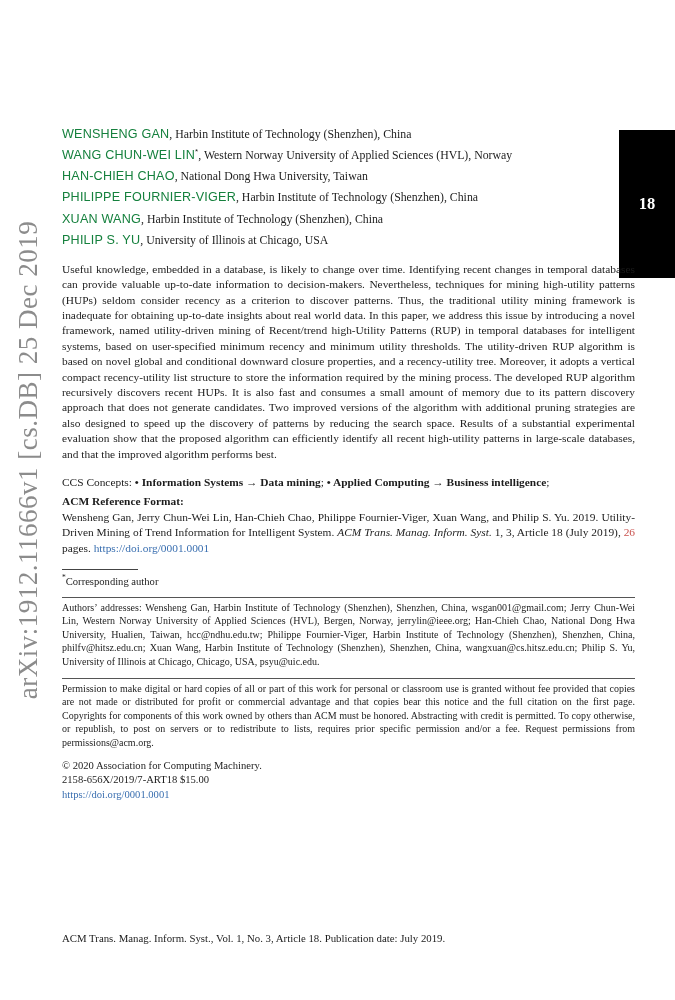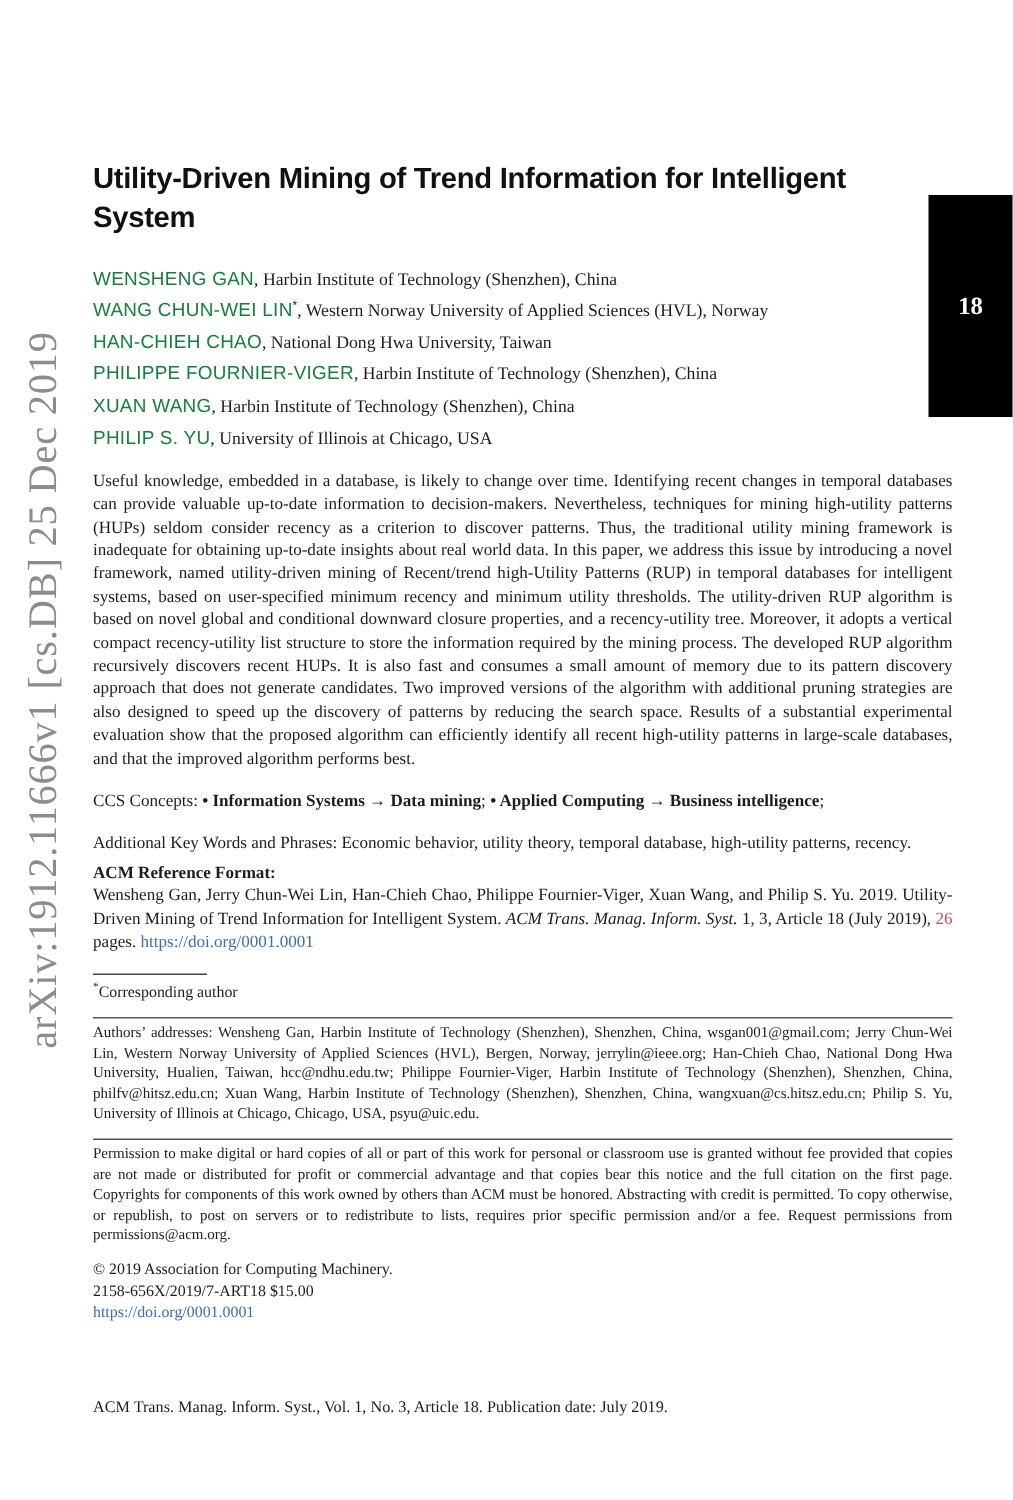--- a/index.html
+++ b/index.html
@@ -62,21 +62,20 @@
 <body>
 
 <div class="arxiv-strip">arXiv:1912.11666v1  [cs.DB]  25 Dec 2019</div>
 
 <div class="page-tab">
   <span>18</span>
 </div>
 
 <div class="main">
 
-  <h1 class="title">Utility-Driven Mining of Trend Information for Intelligent System</h1>
 
   <div class="authors">
     <div class="author-line">
       <span class="author-name">WENSHENG GAN</span><span class="author-sup"></span><span class="author-affil">, </span><span class="author-affil">Harbin Institute of Technology (Shenzhen), China</span>
     </div>
     <div class="author-line">
       <span class="author-name">WANG CHUN-WEI LIN</span><span class="author-sup">*</span><span class="author-affil">, </span><span class="author-affil">Western Norway University of Applied Sciences (HVL), Norway</span>
     </div>
     <div class="author-line">
       <span class="author-name">HAN-CHIEH CHAO</span><span class="author-sup"></span><span class="author-affil">, </span><span class="author-affil">National Dong Hwa University, Taiwan</span>
@@ -89,32 +88,31 @@
     </div>
     <div class="author-line">
       <span class="author-name">PHILIP S. YU</span><span class="author-sup"></span><span class="author-affil">, </span><span class="author-affil">University of Illinois at Chicago, USA</span>
     </div>
   </div>
 
   <p class="para">Useful knowledge, embedded in a database, is likely to change over time. Identifying recent changes in temporal databases can provide valuable up-to-date information to decision-makers. Nevertheless, techniques for mining high-utility patterns (HUPs) seldom consider recency as a criterion to discover patterns. Thus, the traditional utility mining framework is inadequate for obtaining up-to-date insights about real world data. In this paper, we address this issue by introducing a novel framework, named utility-driven mining of Recent/trend high-Utility Patterns (RUP) in temporal databases for intelligent systems, based on user-specified minimum recency and minimum utility thresholds. The utility-driven RUP algorithm is based on novel global and conditional downward closure properties, and a recency-utility tree. Moreover, it adopts a vertical compact recency-utility list structure to store the information required by the mining process. The developed RUP algorithm recursively discovers recent HUPs. It is also fast and consumes a small amount of memory due to its pattern discovery approach that does not generate candidates. Two improved versions of the algorithm with additional pruning strategies are also designed to speed up the discovery of patterns by reducing the search space. Results of a substantial experimental evaluation show that the proposed algorithm can efficiently identify all recent high-utility patterns in large-scale databases, and that the improved algorithm performs best.</p>
 
   <p class="para"><span>CCS Concepts: </span><span class="bold">• Information Systems → Data mining</span><span>; </span><span class="bold">• Applied Computing → Business intelligence</span><span>;</span></p>
 
-  <p class="para">Additional Key Words and Phrases: Economic behavior, utility theory, temporal database, high-utility patterns, recency.</p>
 
   <div class="ref-heading">ACM Reference Format:</div>
   <p class="para ref-body"><span>Wensheng Gan, Jerry Chun-Wei Lin, Han-Chieh Chao, Philippe Fournier-Viger, Xuan Wang, and Philip S. Yu. 2019. Utility-Driven Mining of Trend Information for Intelligent System. </span><span class="italic">ACM Trans. Manag. Inform. Syst.</span><span> 1, 3, Article 18 (July 2019), </span><span class="red">26</span><span> pages. </span><a href="#" class="link">https://doi.org/0001.0001</a></p>
 
   <hr class="short-rule">
   <div class="footnote-line"><span class="fn-sup">*</span><span>Corresponding author</span></div>
 
   <hr class="full-rule">
   <p class="footnote">Authors’ addresses: Wensheng Gan, Harbin Institute of Technology (Shenzhen), Shenzhen, China, wsgan001@gmail.com; Jerry Chun-Wei Lin, Western Norway University of Applied Sciences (HVL), Bergen, Norway, jerrylin@ieee.org; Han-Chieh Chao, National Dong Hwa University, Hualien, Taiwan, hcc@ndhu.edu.tw; Philippe Fournier-Viger, Harbin Institute of Technology (Shenzhen), Shenzhen, China, philfv@hitsz.edu.cn; Xuan Wang, Harbin Institute of Technology (Shenzhen), Shenzhen, China, wangxuan@cs.hitsz.edu.cn; Philip S. Yu, University of Illinois at Chicago, Chicago, USA, psyu@uic.edu.</p>
 
   <hr class="full-rule">
   <p class="footnote">Permission to make digital or hard copies of all or part of this work for personal or classroom use is granted without fee provided that copies are not made or distributed for profit or commercial advantage and that copies bear this notice and the full citation on the first page. Copyrights for components of this work owned by others than ACM must be honored. Abstracting with credit is permitted. To copy otherwise, or republish, to post on servers or to redistribute to lists, requires prior specific permission and/or a fee. Request permissions from permissions@acm.org.</p>
-  <div class="footnote-line">© 2019 Association for Computing Machinery.</div>
+  <div class="footnote-line">© 2020 Association for Computing Machinery.</div>
   <div class="footnote-line">2158-656X/2019/7-ART18 $15.00</div>
   <div class="footnote-line"><a href="#" class="link">https://doi.org/0001.0001</a></div>
 
 </div>
 
 <div class="page-footer">ACM Trans. Manag. Inform. Syst., Vol. 1, No. 3, Article 18. Publication date: July 2019.</div>
 
 </body></html>

